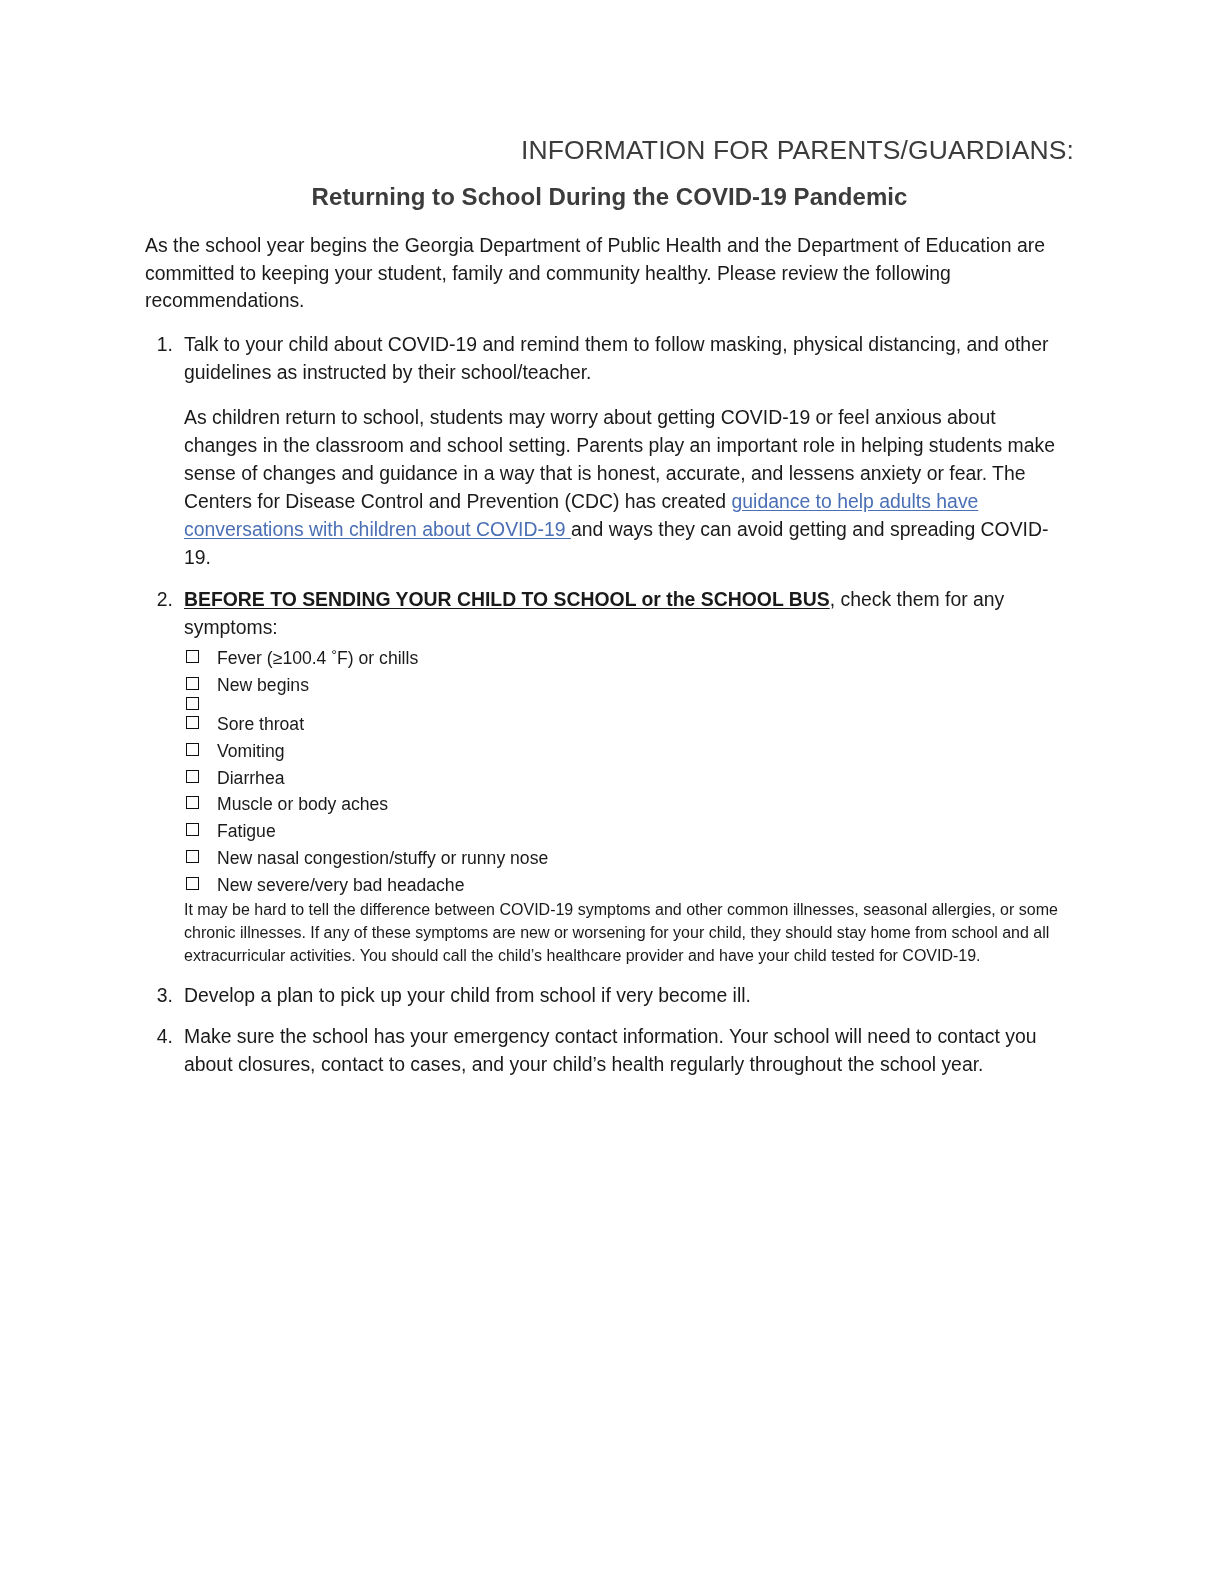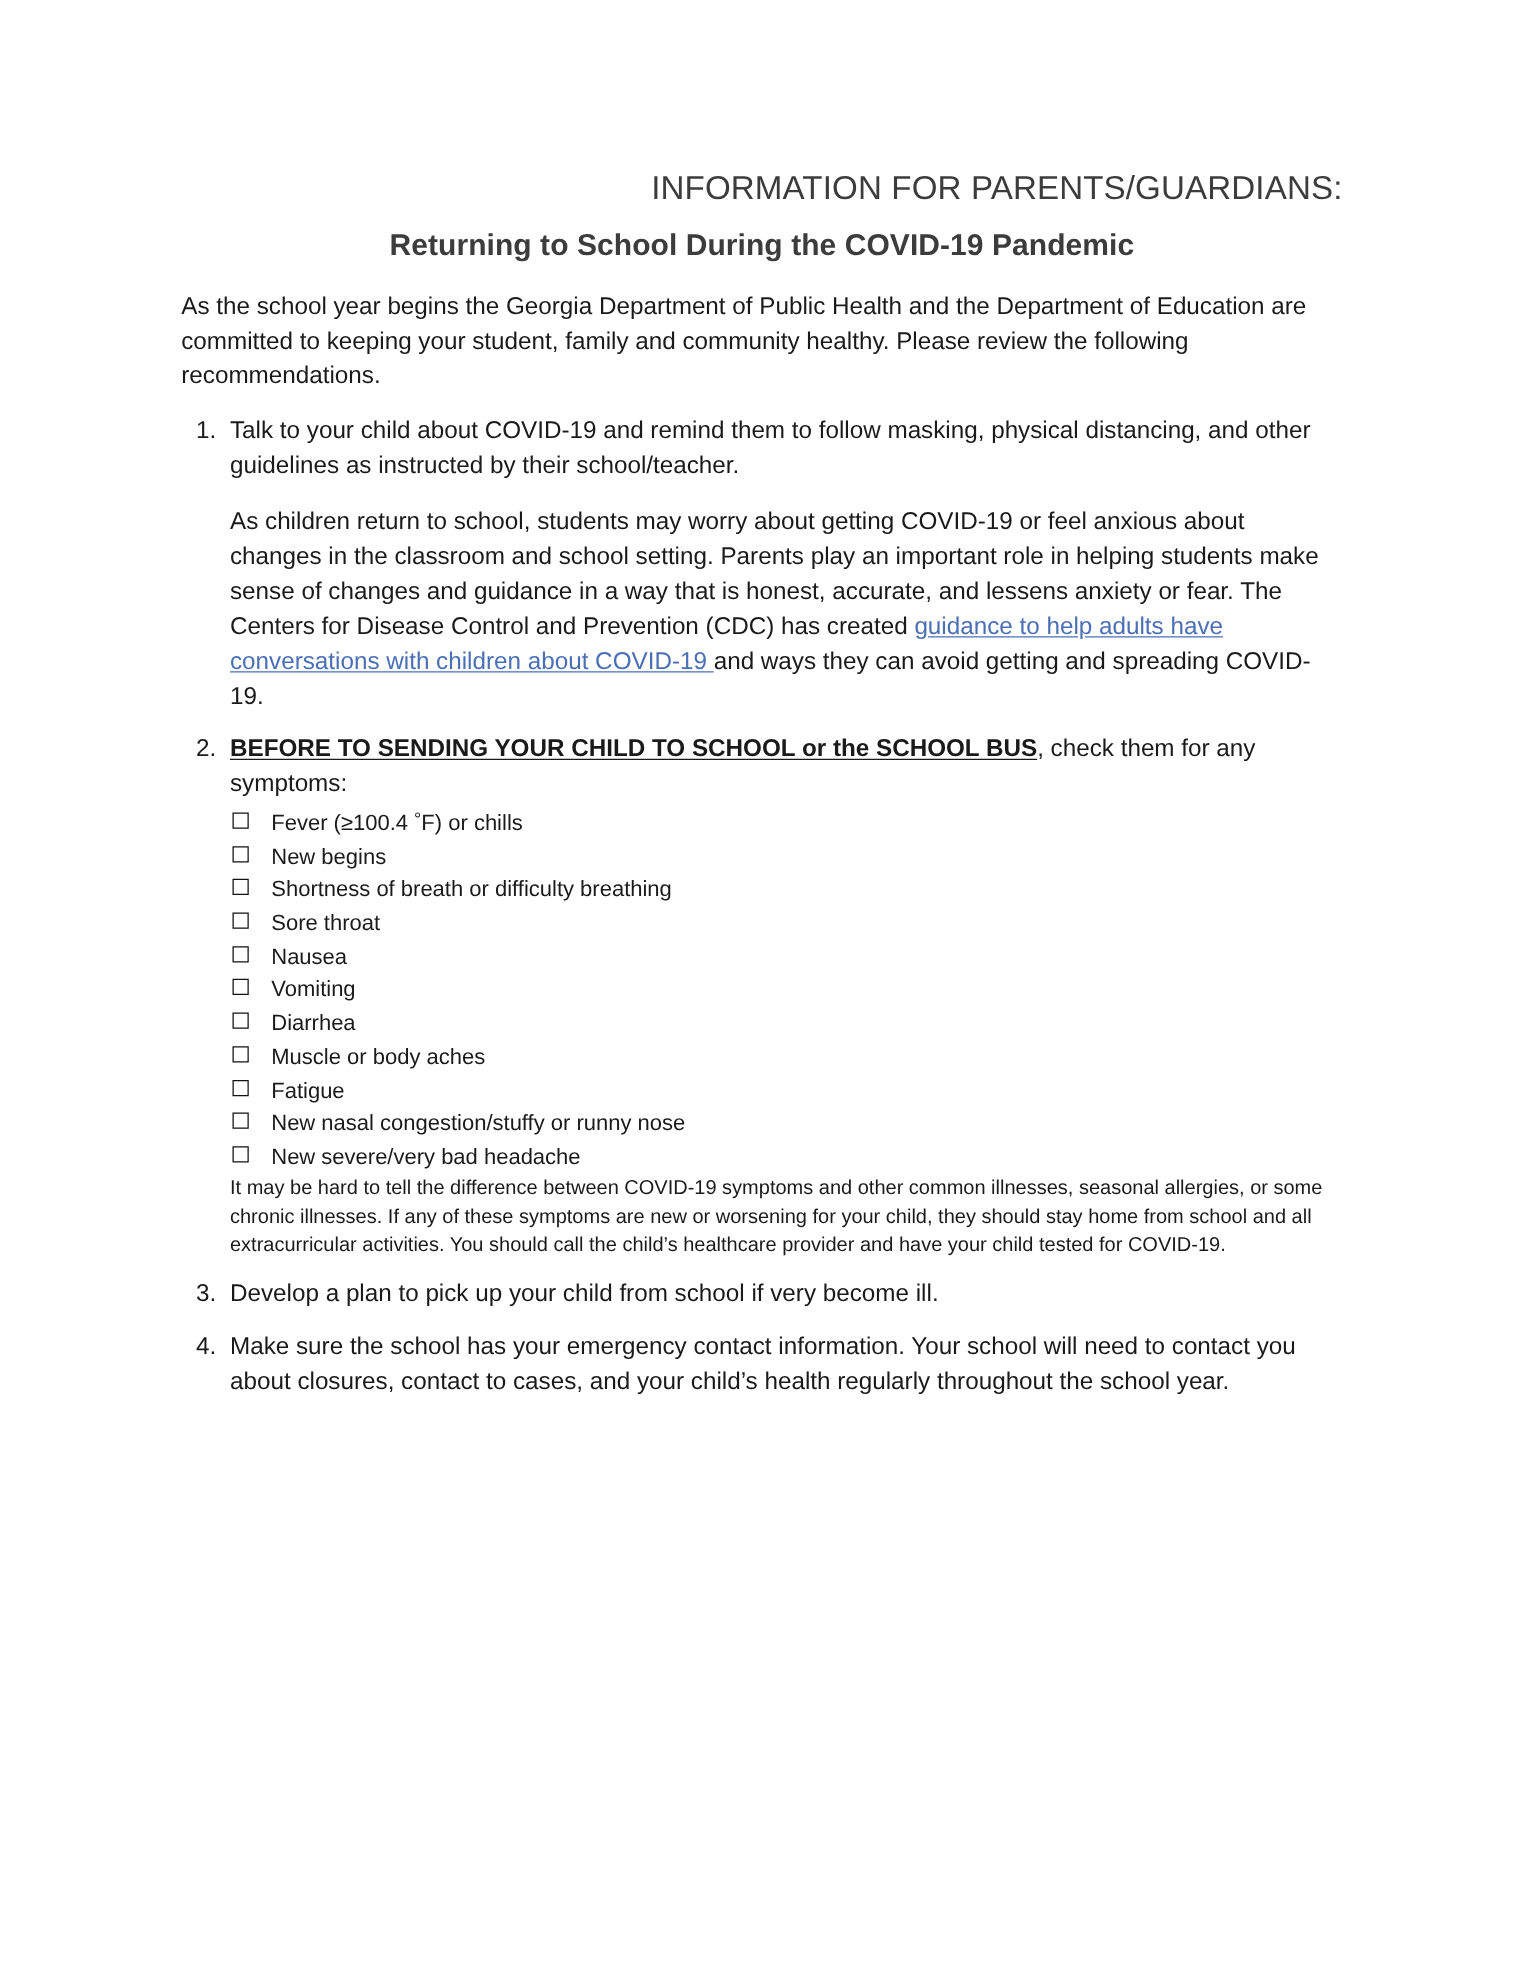--- a/index.html
+++ b/index.html
@@ -157,32 +157,27 @@
           <li class="symptom-item">
             <span class="cbox"></span>
             <span class="symptom-label">Fever (≥100.4 <span class="deg">°</span>F) or chills</span>
           </li>
           <li class="symptom-item">
             <span class="cbox"></span>
             <span class="symptom-label">New begins</span>
           </li>
           <li class="symptom-item">
             <span class="cbox"></span>
-            <span class="symptom-label">Shortness of breath or difficulty breathing</span>
           </li>
           <li class="symptom-item">
             <span class="cbox"></span>
             <span class="symptom-label">Sore throat</span>
           </li>
           <li class="symptom-item">
             <span class="cbox"></span>
-            <span class="symptom-label">Nausea</span>
-          </li>
-          <li class="symptom-item">
-            <span class="cbox"></span>
             <span class="symptom-label">Vomiting</span>
           </li>
           <li class="symptom-item">
             <span class="cbox"></span>
             <span class="symptom-label">Diarrhea</span>
           </li>
           <li class="symptom-item">
             <span class="cbox"></span>
             <span class="symptom-label">Muscle or body aches</span>
           </li>

